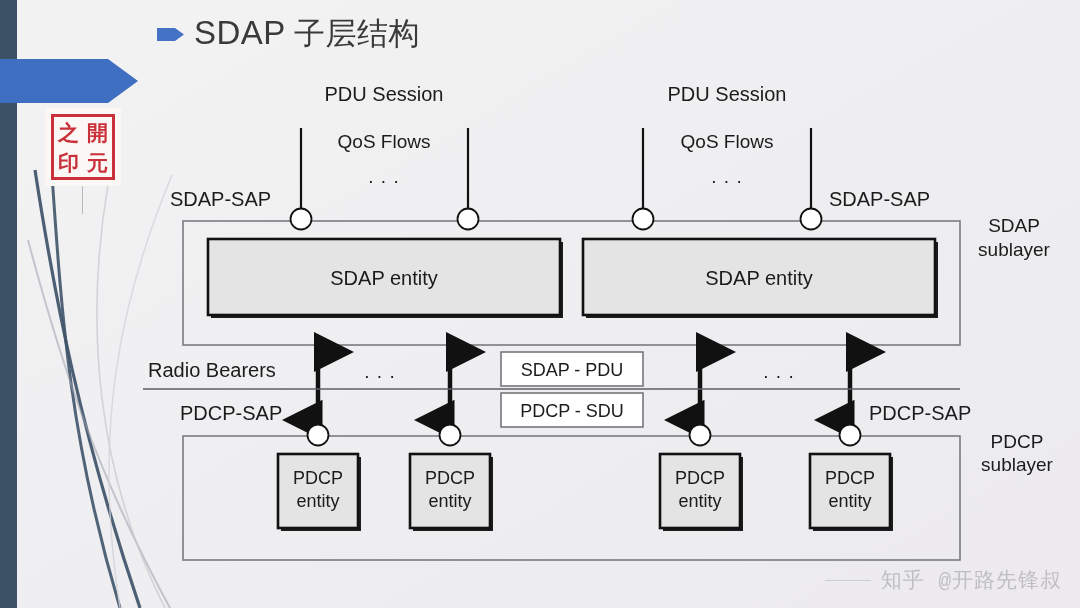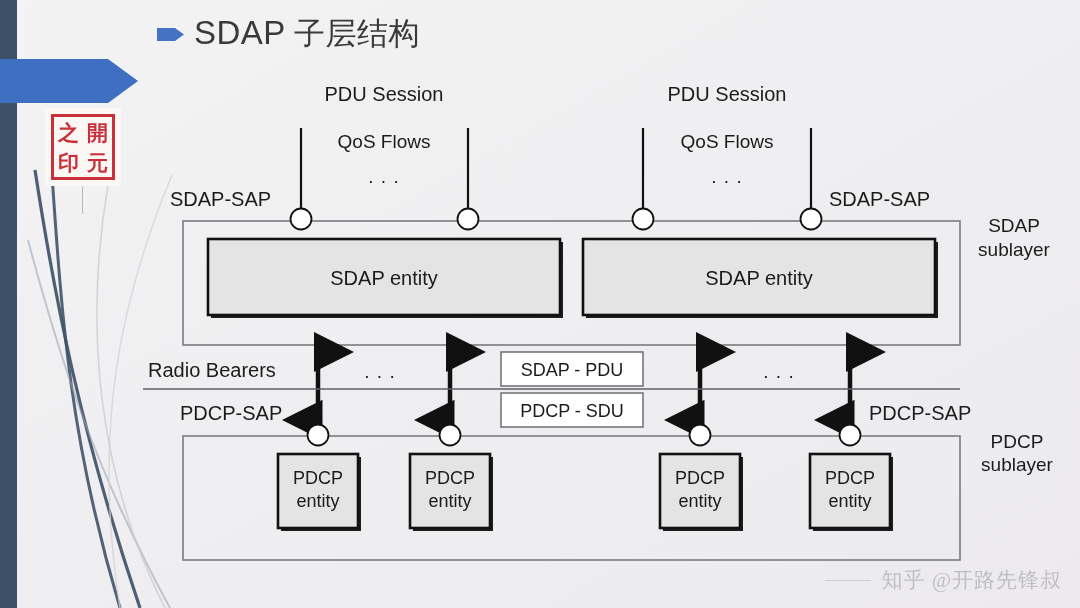--- a/index.html
+++ b/index.html
@@ -51,21 +51,21 @@
     font-family:"Liberation Sans","DejaVu Sans",sans-serif;
     white-space:nowrap;
   }
   .title-text .cn{font-family:"DejaVu Sans",sans-serif;font-size:31px;margin-left:8px;}
   
   #diagram{position:absolute;left:0;top:0;width:1080px;height:608px;}
   .lbl{font-family:"Liberation Sans","DejaVu Sans",sans-serif;fill:#1b1b1b;}
   
   .watermark{
     position:absolute;right:18px;bottom:14px;
-    font-family:Liberation Serif, serif;
+    font-family:Liberation Mono, monospace;
     font-size:21px;color:#9b9aa0;opacity:.55;
     white-space:nowrap;letter-spacing:1px;
     display:flex;align-items:center;gap:6px;
   }
   .wm-dash{display:inline-block;width:46px;height:1px;background:#b4b3b8;margin-right:4px;}
 </style>
 </head>
 <body>
 
 <div id="slide">

